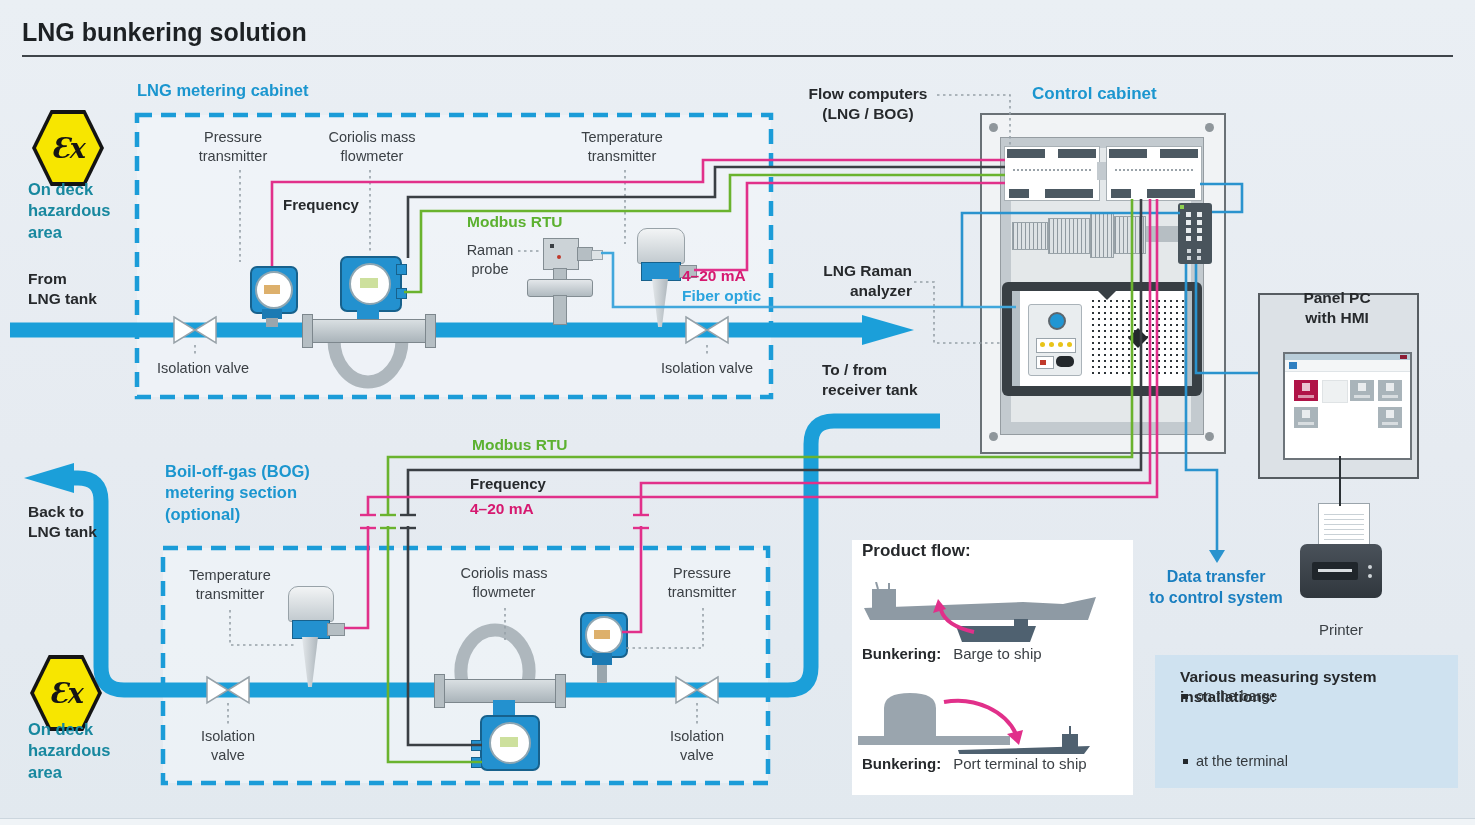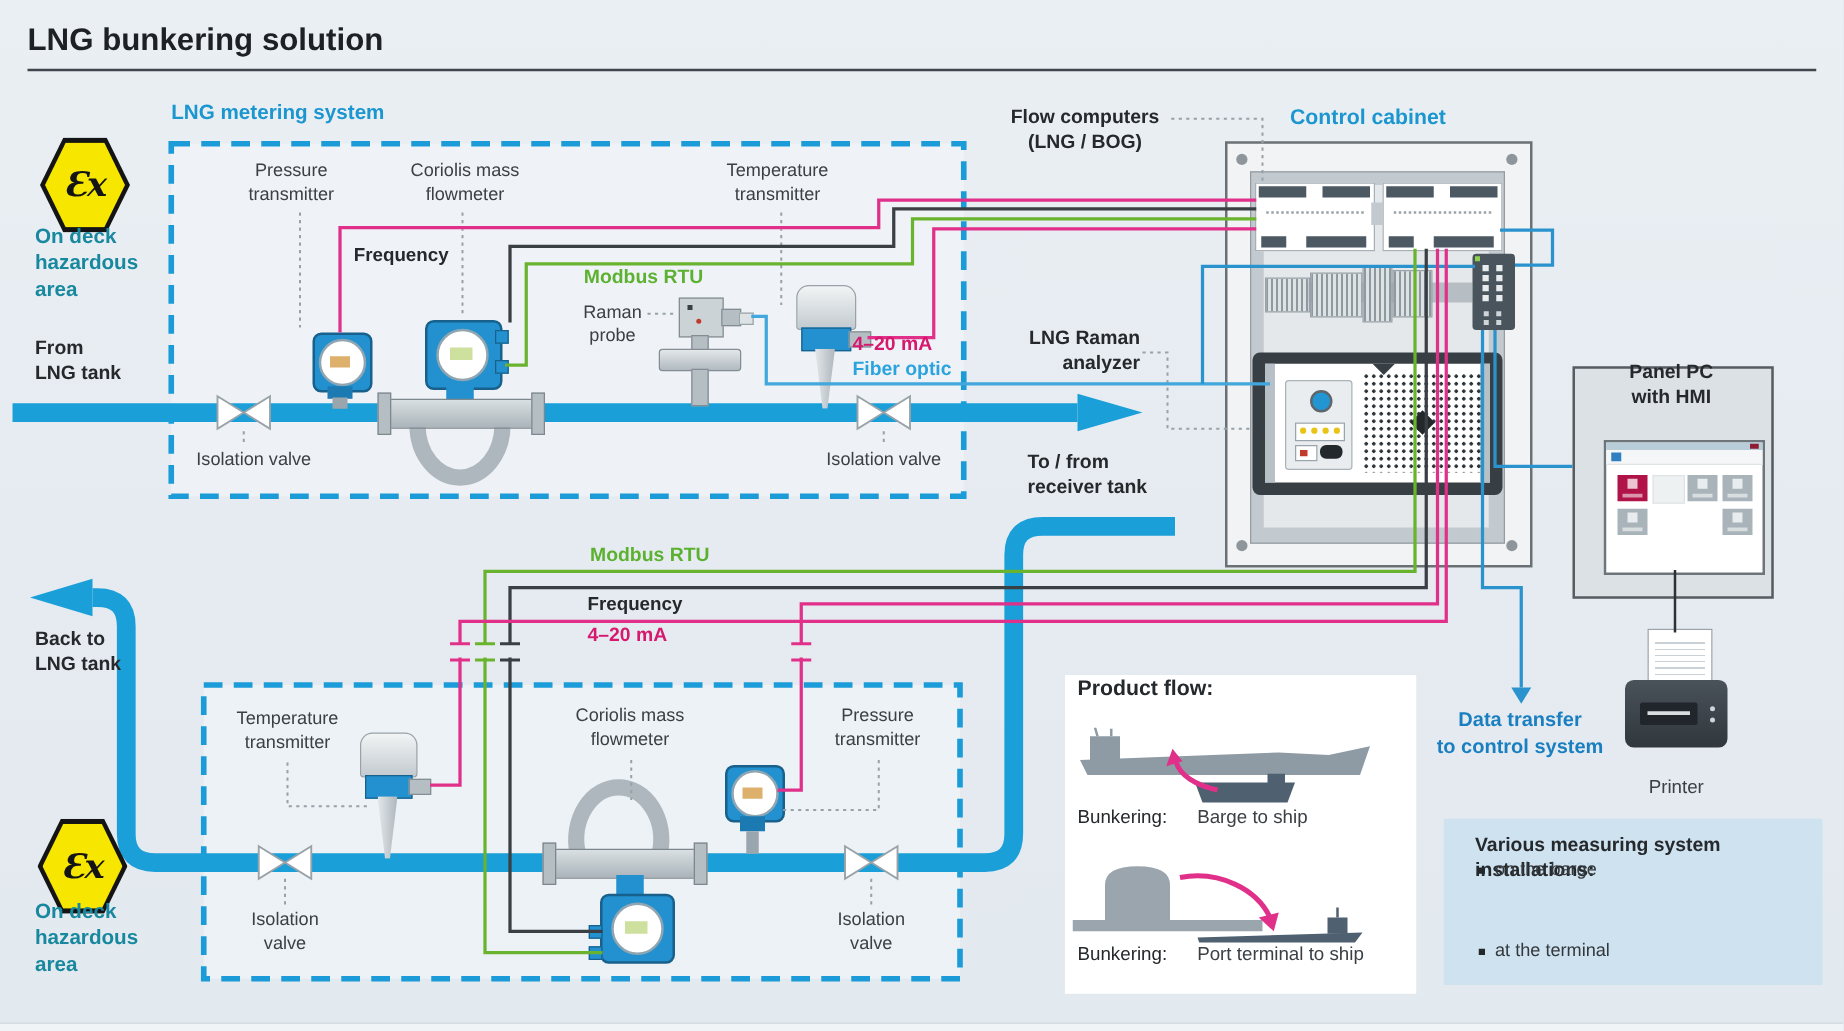--- a/index.html
+++ b/index.html
@@ -40,21 +40,21 @@
   .portsm{position:absolute;width:4px;height:4px;background:#cfd5d9;}
   
   .dev{position:absolute;z-index:5;}
   .bluebody{background:#2391cf;border:2px solid #17618c;border-radius:7px;}
   .face{background:#ffffff;border:2px solid #8fa6b2;border-radius:50%;}
   .probe{background:linear-gradient(90deg,#e3e7ea,#b4bdc2);border:1px solid #848e94;}
   
   #product-flow-box{position:absolute;left:852px;top:540px;width:281px;height:255px;background:#ffffff;z-index:2;}
   #installations-box{position:absolute;left:1155px;top:655px;width:303px;height:133px;background:#cfe2f0;z-index:2;}
   .bunk-row{position:absolute;font-size:15px;z-index:8;white-space:nowrap;}
-  .bunk-row .bl{font-weight:normal;color:#26292c;margin-right:24px;}
+  .bunk-row .bl{font-weight:bold;color:#26292c;margin-right:12px;}
   .inst-item{position:absolute;display:flex;align-items:center;gap:8px;font-size:14.5px;color:#33383c;z-index:8;}
   .bullet{width:5px;height:5px;background:#23282c;flex:0 0 auto;}
   
   #panel-pc-box{position:absolute;left:1258px;top:293px;width:157px;height:182px;background:#dce1e6;border:2px solid #565c61;z-index:2;}
   #hmi-screen{position:absolute;left:1283px;top:352px;width:125px;height:104px;background:#ffffff;border:2px solid #6d747a;z-index:5;}
   .tile{position:absolute;width:24px;height:21px;}
   .tile .glyph{position:absolute;left:8px;top:3px;width:8px;height:8px;background:rgba(255,255,255,.75);}
   .tile .cap{position:absolute;left:4px;bottom:3px;right:4px;height:3px;background:rgba(255,255,255,.55);}
   
   #printer-body{position:absolute;left:1300px;top:544px;width:82px;height:54px;background:linear-gradient(#4a525a,#30373d);border-radius:7px;z-index:5;}
@@ -112,21 +112,24 @@
 LNG tank</div>
   <div class="exbadge" style="left:30px;top:655px;">
     <div class="exhex"></div>
     <div class="exhex-in"></div>
     <div class="extext">Ɛx</div>
   </div>
   <div class="lbl teal fs16" style="left:28px;top:719px;">On deck
 hazardous
 area</div>
 
-  <div class="lbl blue fs16" style="left:137px;top:80px;">LNG metering system</div>
+  <div class="lbl blue fs16" style="left:137px;top:80px;">LNG metering cabinet</div>
+  <div class="lbl blue fs16" style="left:165px;top:461px;">Boil-off-gas (BOG)
+metering section
+(optional)</div>
   <div class="lbl b fs15 ctr" style="left:868px;top:84px;">Flow computers
 (LNG / BOG)</div>
   <div class="lbl blue" style="left:1032px;top:83px;font-size:17px;">Control cabinet</div>
   <div class="lbl b fs15 right" style="left:812px;top:261px;width:100px;">LNG Raman
 analyzer</div>
   <div class="lbl b fs15" style="left:822px;top:360px;">To / from
 receiver tank</div>
 
   <div class="lbl ctr" style="left:233px;top:128px;">Pressure
 transmitter</div>

